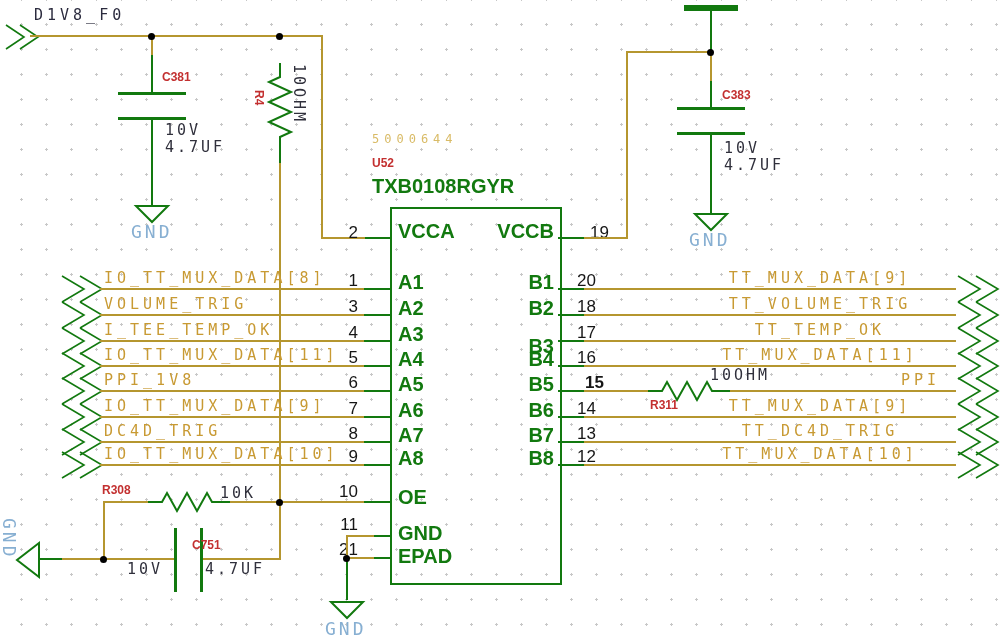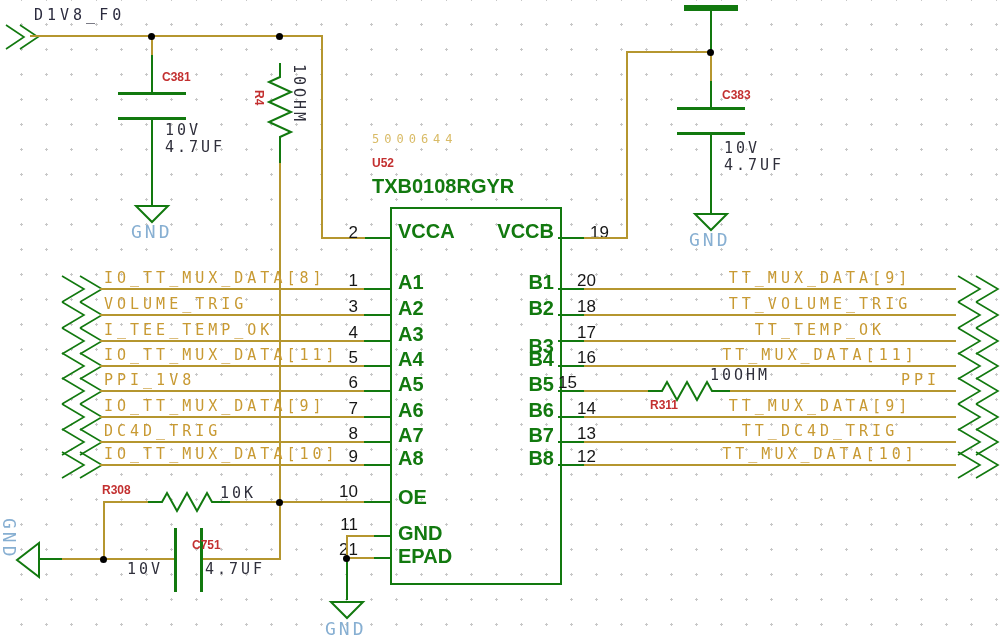--- a/index.html
+++ b/index.html
@@ -207,21 +207,21 @@
       </svg>
       <svg width="44" height="28" class="abs" style="left: 58px; top: 377px;">
         <path d="M4,1 L26,14 L4,27 M22,1 L44,14 L22,27" fill="none" stroke="var(--sym)" stroke-width="1.6"></path>
       </svg>
       <div class="wh" style="left: 100px; top: 390px; width: 264px;"></div>
       <div class="gh" style="left: 364px; top: 390px; width: 26px;"></div>
       <div class="lbl" style="left: 104px; top: 373px;">PPI_1V8</div>
       <div class="pnum tr" style="left: 320px; top: 374px; width: 38px;">6</div>
       <div class="pname" style="left: 398px; top: 375px;">A5</div>
       <div class="pname tr" style="left: 490px; top: 375px; width: 64px;">B5</div>
-      <div class="pnum" style="left: 558px; top: 374px;">15</div>
+      <div class="pnum" style="left: 585px; top: 374px; font-weight: bold;">15</div>
       <div class="gh" style="left: 558px; top: 390px; width: 26px;"></div>
       <div class="wh" style="left: 584px; top: 390px; width: 66px;"></div>
       <svg width="84" height="28" class="abs" style="left: 648px; top: 377px;">
         <path d="M0,14 H14 L19,5 L29,23 L39,5 L49,23 L59,5 L64,14 H84" fill="none" stroke="var(--sym)" stroke-width="2"></path>
       </svg>
       <div class="wh" style="left: 730px; top: 390px; width: 226px;"></div>
       <div class="val tc" style="left: 694px; top: 368px; width: 92px;">10OHM</div>
       <div class="ref" style="left: 650px; top: 397px;">R311</div>
       <div class="lbl" style="left: 901px; top: 373px;">PPI</div>
       <svg width="44" height="28" class="abs" style="left: 954px; top: 377px;">

